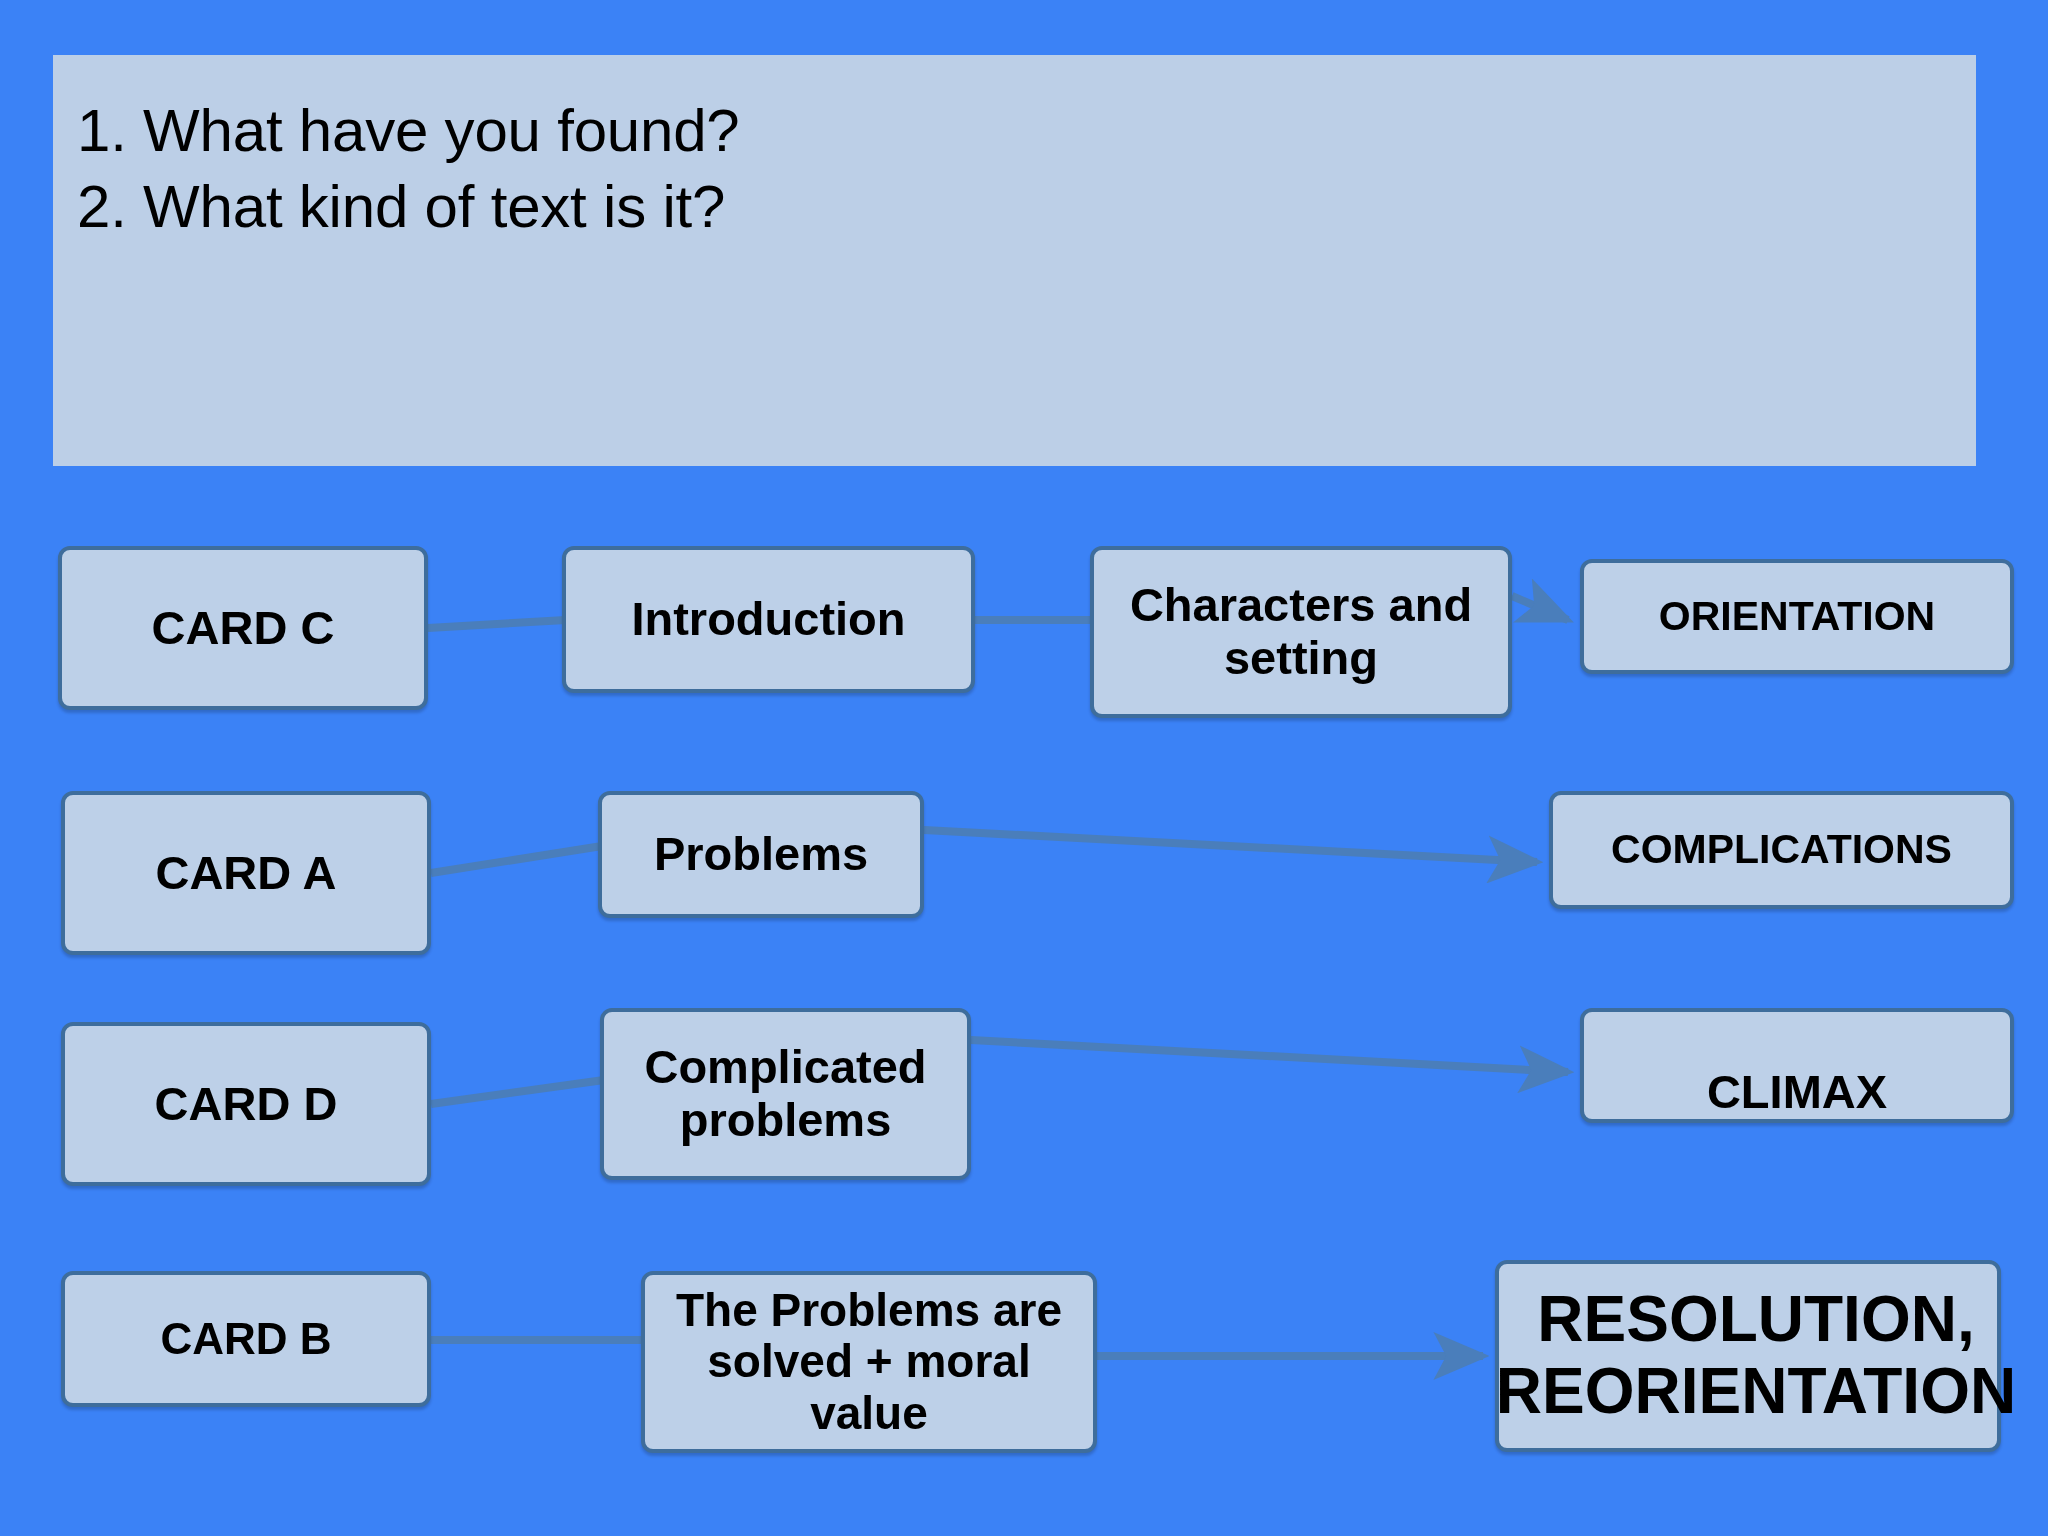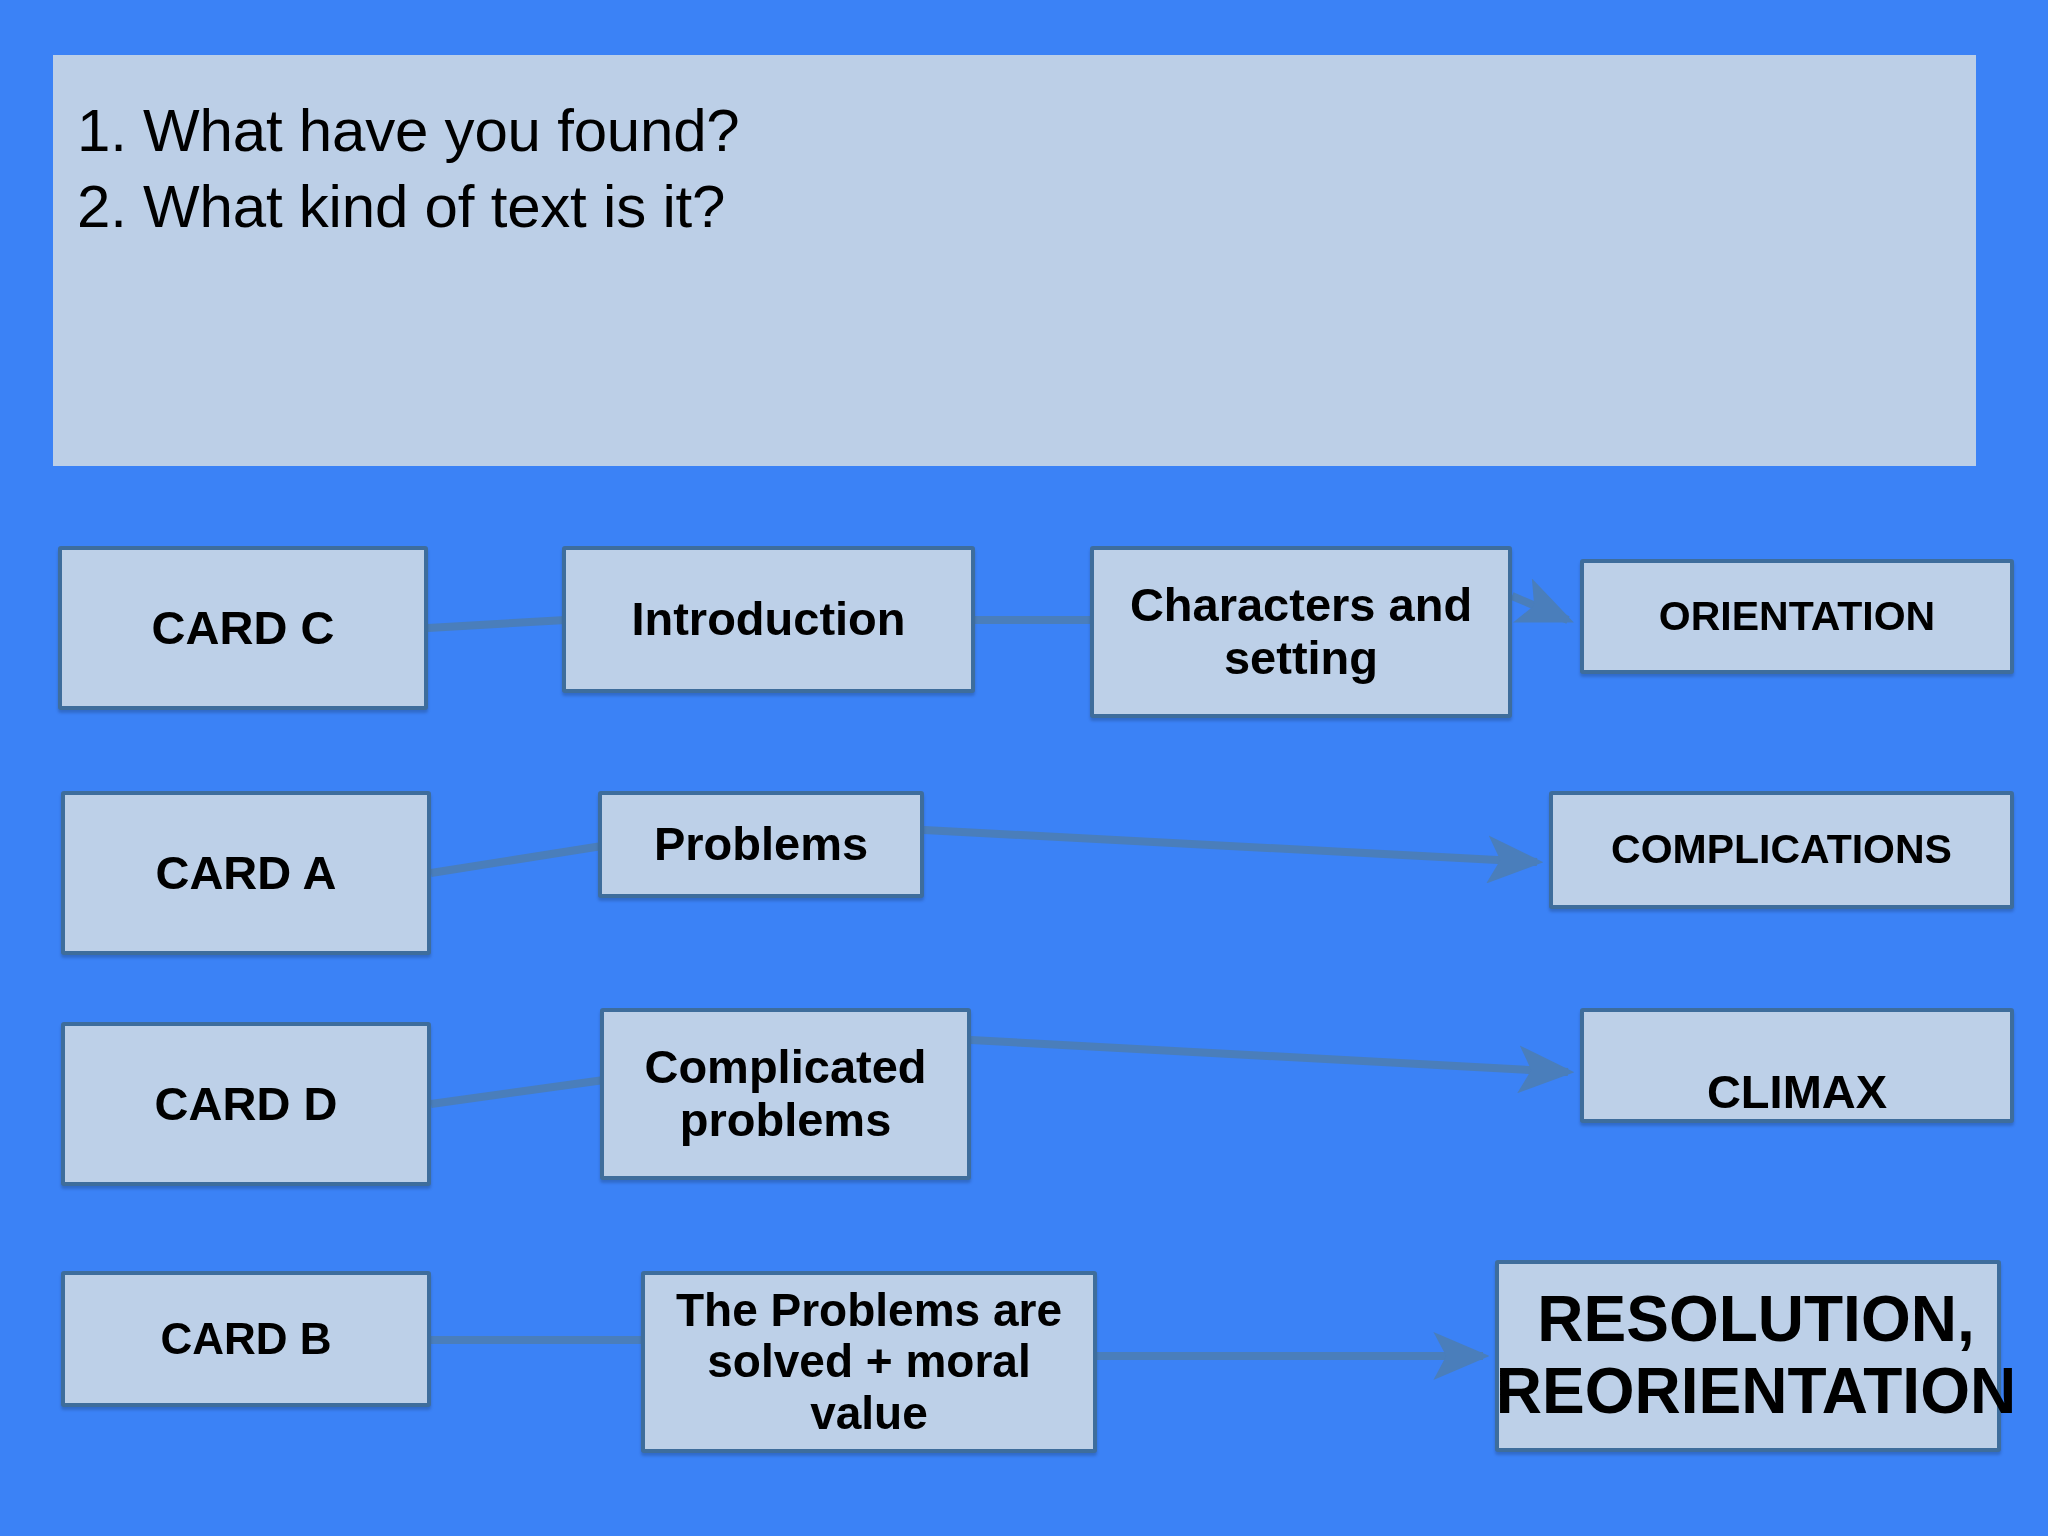--- a/index.html
+++ b/index.html
@@ -43,21 +43,21 @@
     letter-spacing: -0.2px;
     white-space: nowrap;
   }
 
   
   .node {
     position: absolute;
     box-sizing: border-box;
     background: #bdd0e8;
     border: 4px solid #3e6d9c;
-    border-radius: 3px;
+    border-radius: 12px;
     display: flex;
     align-items: center;
     justify-content: center;
     text-align: center;
     color: #000000;
     font-family: "Liberation Sans", sans-serif;
     font-weight: bold;
     line-height: 1.12;
     box-shadow: 0 3px 3px rgba(0,0,0,0.18);
   }
@@ -65,21 +65,21 @@
 
   
   
   #node-card-c      { left: 58px;   top: 546px;  width: 370px; height: 164px; font-size: 47px; }
   #node-introduction{ left: 562px;  top: 546px;  width: 413px; height: 147px; font-size: 47px; }
   #node-characters  { left: 1090px; top: 546px;  width: 422px; height: 172px; font-size: 47px; }
   #node-orientation { left: 1580px; top: 559px;  width: 434px; height: 115px; font-size: 41px; font-weight: bold; }
 
   
   #node-card-a      { left: 61px;   top: 791px;  width: 370px; height: 164px; font-size: 47px; }
-  #node-problems    { left: 598px;  top: 791px;  width: 326px; height: 107px; font-size: 47px; }
+  #node-problems    { left: 598px;  top: 791px;  width: 326px; height: 127px; font-size: 47px; }
   #node-complications{left: 1549px; top: 791px;  width: 465px; height: 118px; font-size: 41px; }
 
   
   #node-card-d      { left: 61px;   top: 1022px; width: 370px; height: 164px; font-size: 47px; }
   #node-complicated { left: 600px;  top: 1008px; width: 371px; height: 172px; font-size: 47px; }
   #node-climax      { left: 1580px; top: 1008px; width: 434px; height: 115px; font-size: 47px; align-items: flex-end; }
 
   
   #node-card-b      { left: 61px;   top: 1271px; width: 370px; height: 136px; font-size: 44px; }
   #node-solved      { left: 641px;  top: 1271px; width: 456px; height: 182px; font-size: 46px; }

